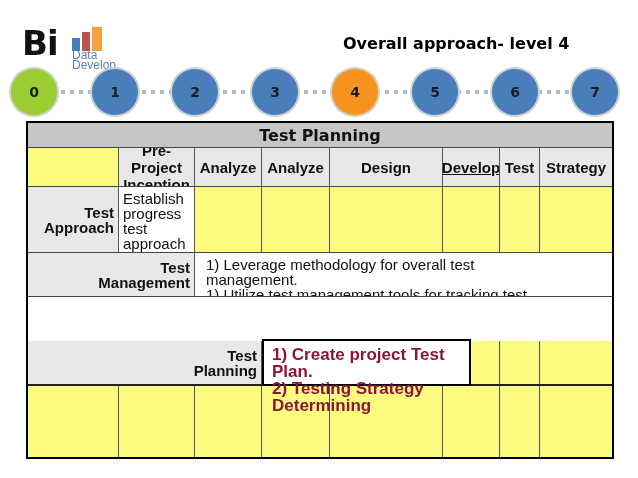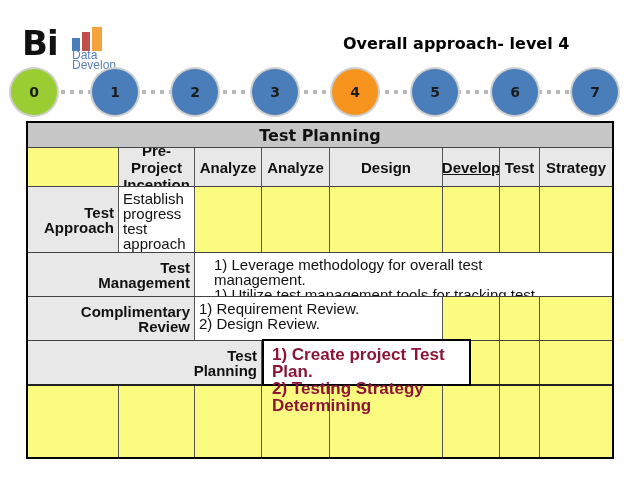--- a/index.html
+++ b/index.html
@@ -201,41 +201,26 @@
       <div class="cell yellow last" style="left:512px;width:72px;"></div>
     </div>
 
     <div class="row rowsep" style="top:130px;height:44px;">
       <div class="cell ltgrey rgt bold" style="left:0;width:167px;">
         <div class="stack">
           <div>Test</div>
           <div>Management</div>
         </div>
       </div>
-      <div class="cell white lines last" style="left:182px;width:347px;">
+      <div class="cell white lines last" style="left:174px;width:347px;">
         <div>1) Leverage methodology for overall test management.</div>
         <div>1) Utilize test management tools for tracking test progress, results and defects.</div>
       </div>
     </div>
 
-    <div class="row rowsep" style="top:174px;height:44px;">
-      <div class="cell ltgrey rgt bold" style="left:0;width:167px;">
-        <div class="stack">
-          <div>Complimentary</div>
-          <div>Review</div>
-        </div>
-      </div>
-      <div class="cell white lines" style="left:167px;width:248px;">
-        <div>1) Requirement Review.</div>
-        <div>2) Design Review.</div>
-      </div>
-      <div class="cell yellow" style="left:415px;width:57px;"></div>
-      <div class="cell yellow" style="left:472px;width:40px;"></div>
-      <div class="cell yellow last" style="left:512px;width:72px;"></div>
-    </div>
 
     <div class="row rowsep2" style="top:218px;height:45px;">
       <div class="cell ltgrey rgt bold" style="left:0;width:234px;">
         <div class="stack">
           <div>Test</div>
           <div>Planning</div>
         </div>
       </div>
       <div class="cell white" style="left:234px;width:181px;"></div>
       <div class="cell yellow" style="left:415px;width:57px;"></div>

